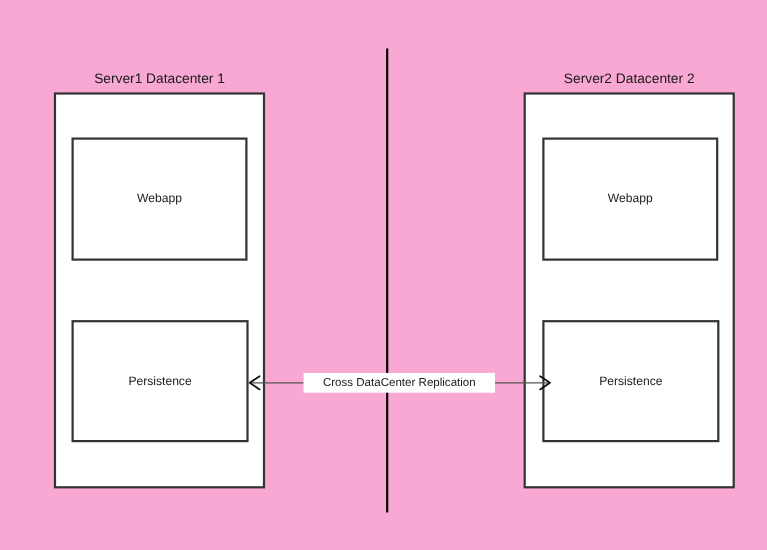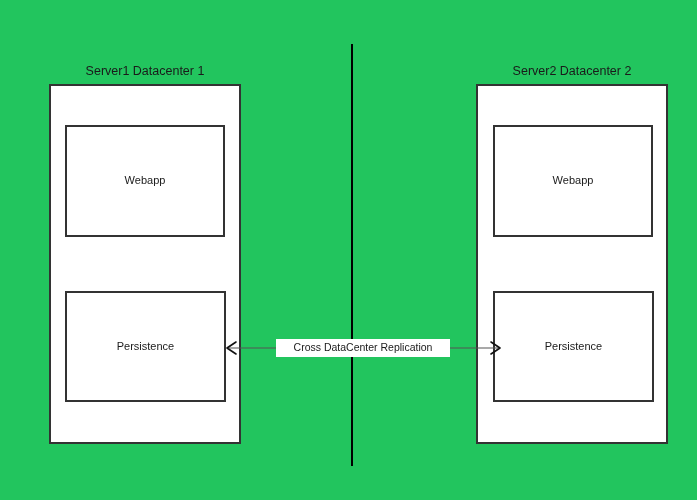--- a/index.html
+++ b/index.html
@@ -7,21 +7,21 @@
     padding: 0;
     background: #ffffff;
   }
   body {
     font-family: "Liberation Sans", sans-serif;
   }
   #canvas {
     position: relative;
     width: 697px;
     height: 500px;
-    background: #22c55e;
+    background: #f9a8d4;
     overflow: hidden;
   }
   #diagram-svg {
     position: absolute;
     left: 0;
     top: 0;
     width: 697px;
     height: 500px;
   }
   .box-outer {

